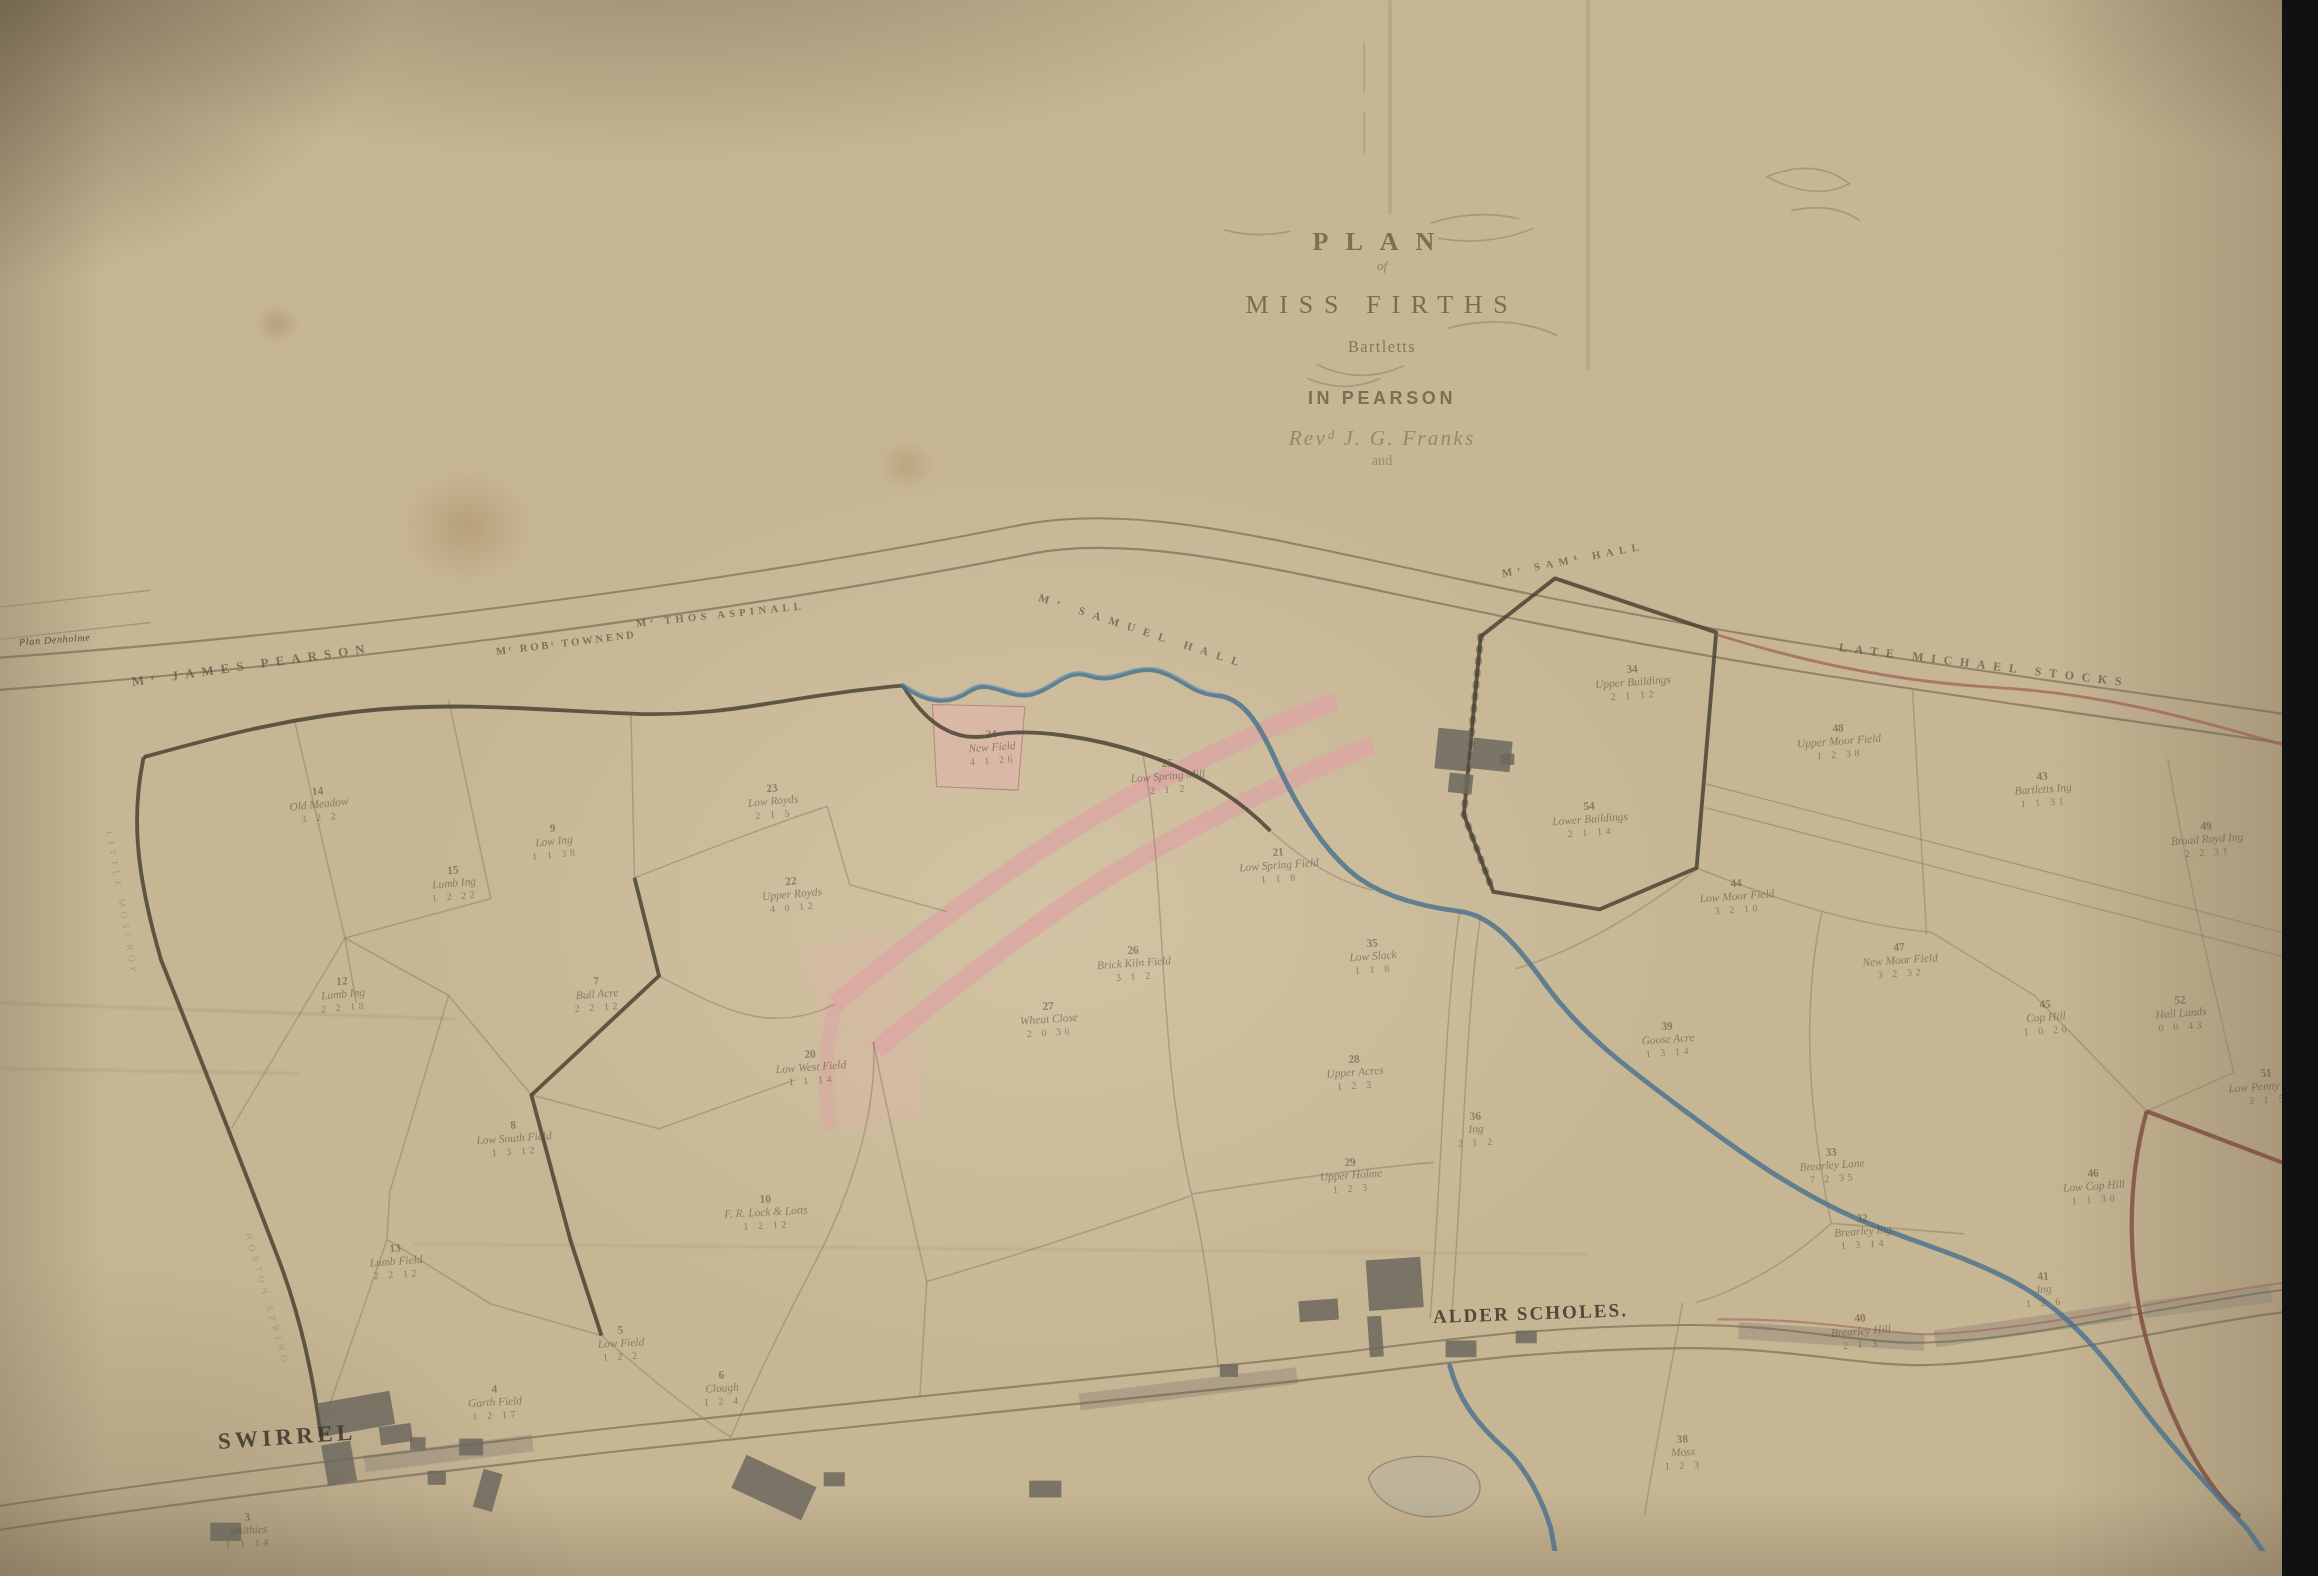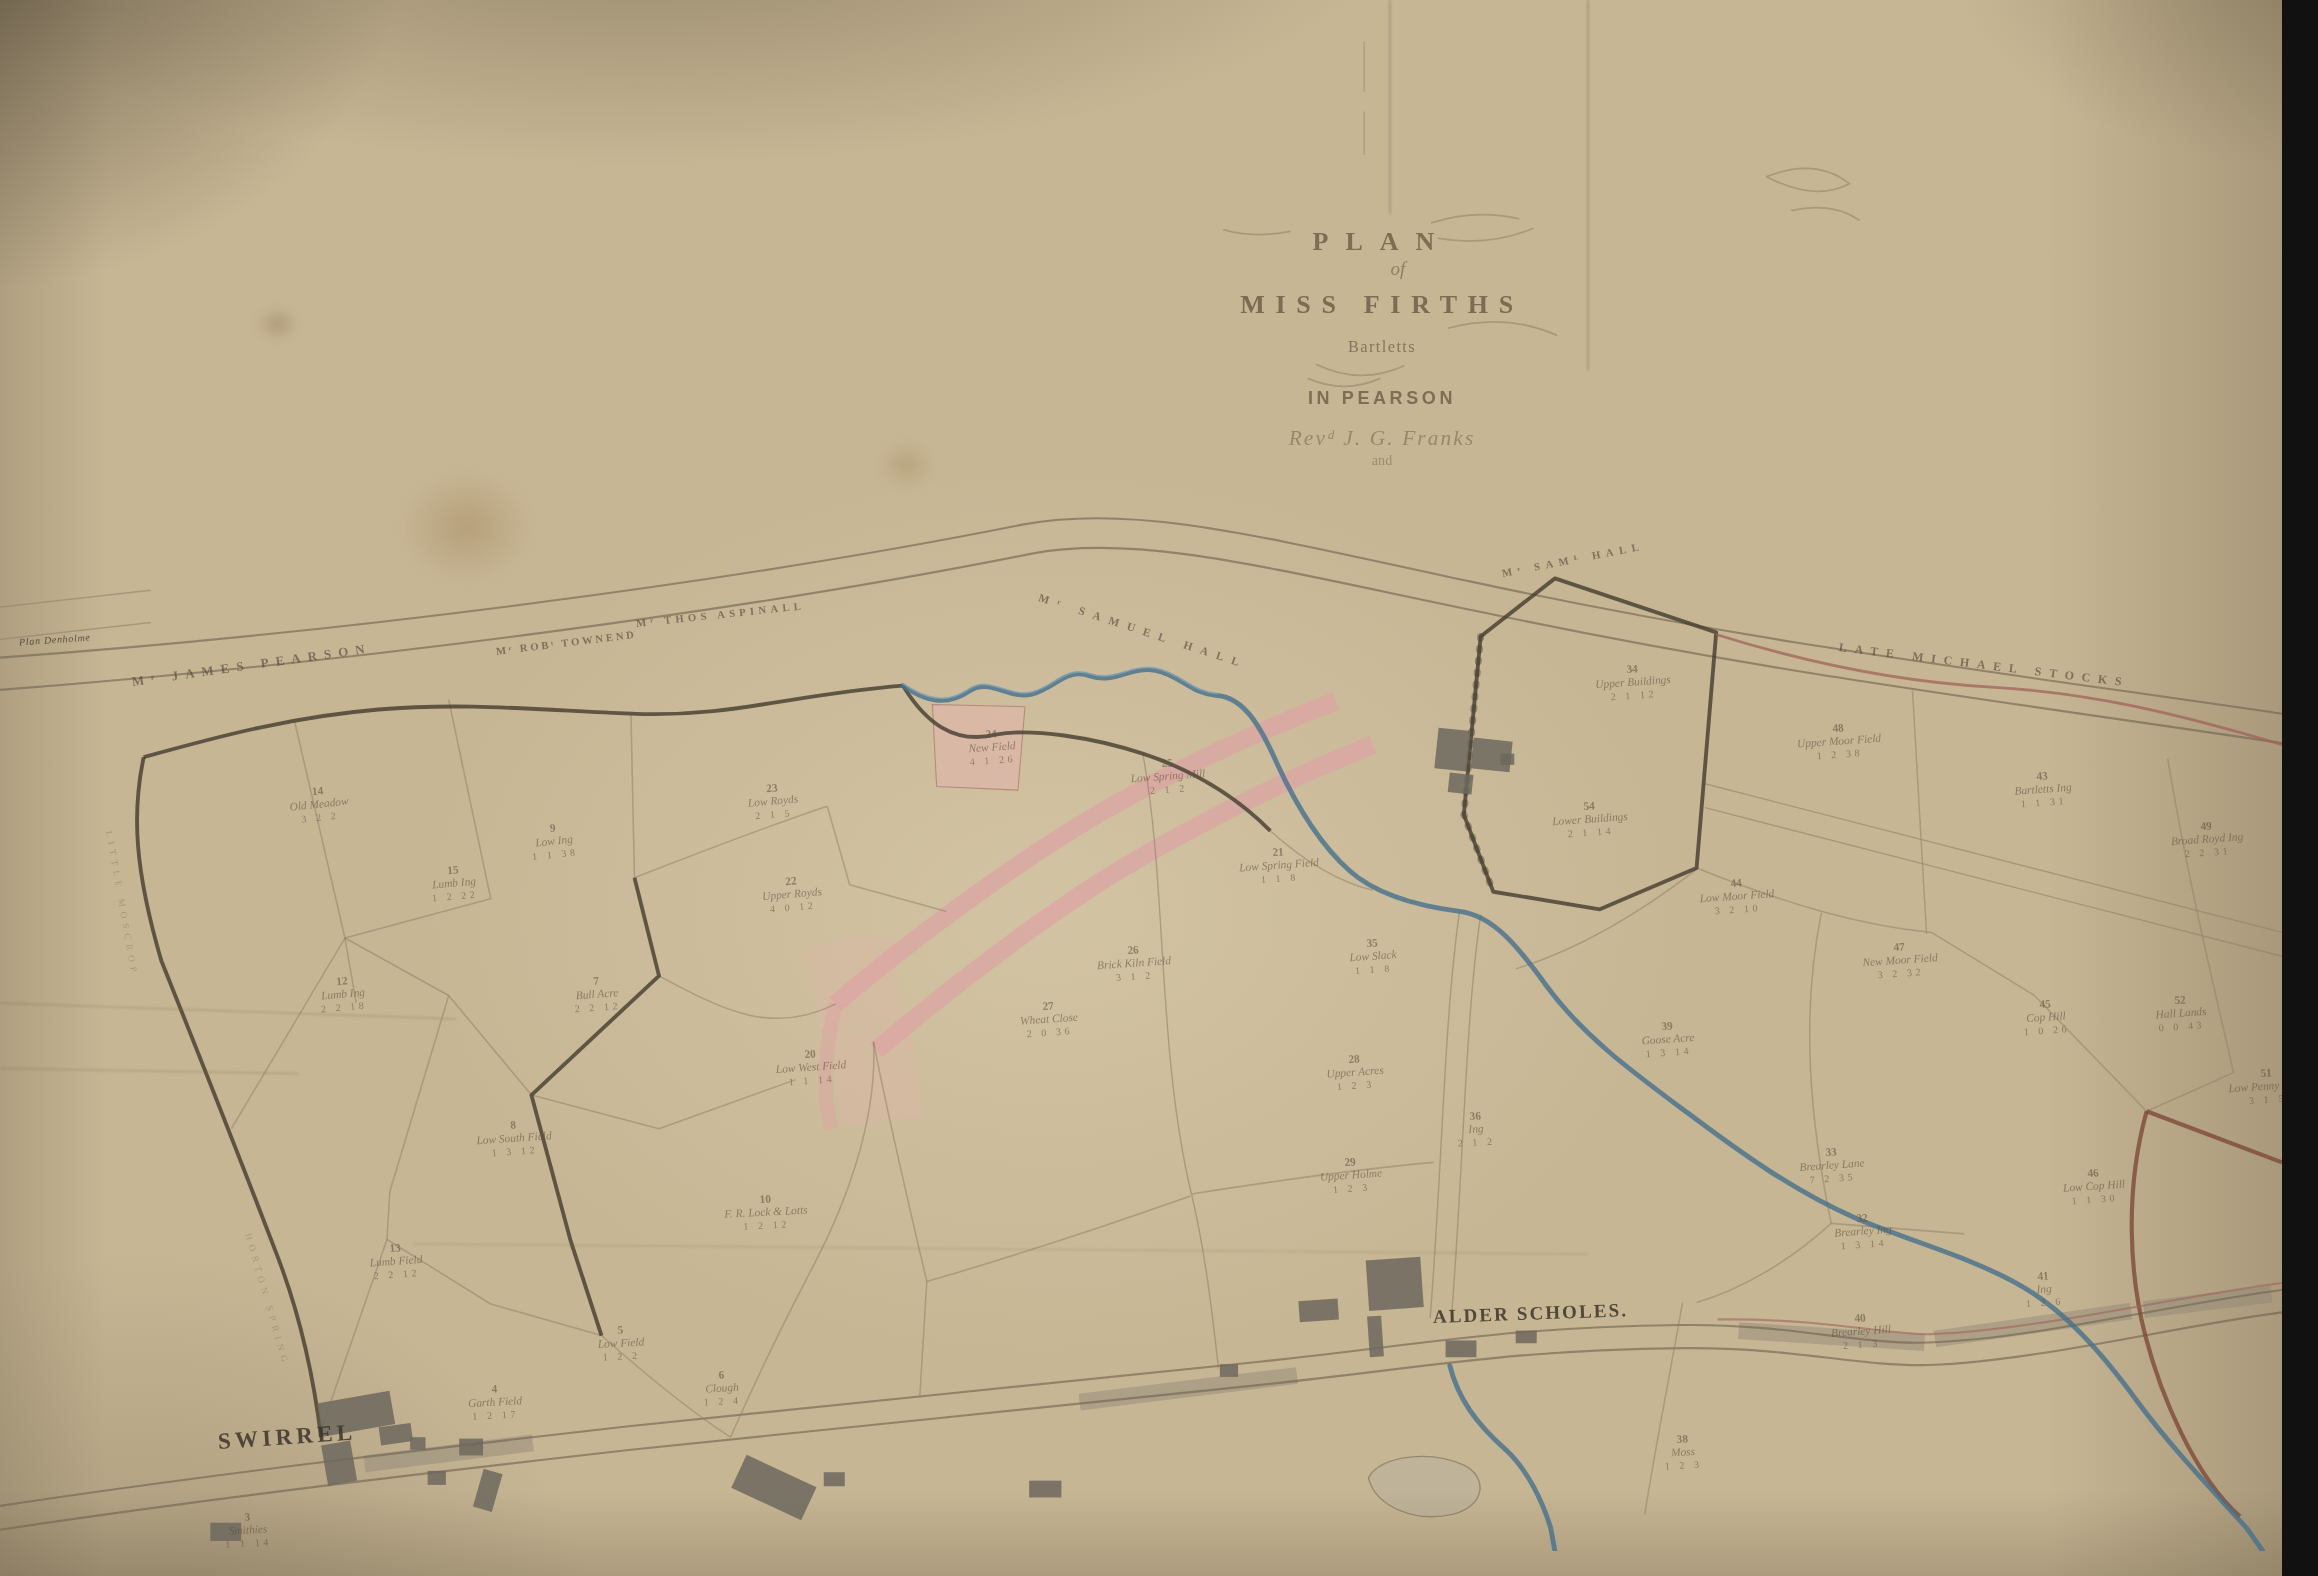--- a/index.html
+++ b/index.html
@@ -40,22 +40,22 @@
 
   
   .stain{position:absolute;border-radius:50%;filter:blur(4.3px);}
   .crease-v{position:absolute;width:2.1px;filter:blur(1.1px);background:rgba(90,75,55,.26);}
   .crease-h{position:absolute;height:2.1px;filter:blur(1.1px);background:rgba(120,95,60,.22);}
 
   
   .title-block{position:absolute;left:1382px;top:214px;width:0;color:#6a5a45;text-align:center;}
   .title-block > div{position:absolute;transform:translateX(-50%);white-space:nowrap;}
   .t-plan    {top:13px; font-size:26px;letter-spacing:17px;opacity:.78;font-weight:600;}
-  .t-of      {top:44px; font-size:19px;font-style:italic;opacity:.6;margin-left:16px;}
-  .t-owner   {top:76px;font-size:26px;letter-spacing:10.7px;opacity:.8;font-weight:700;}
+  .t-of      {top:44px; font-size:13px;font-style:italic;opacity:.6;}
+  .t-owner   {top:76px;font-size:26px;letter-spacing:10.7px;opacity:.8;font-weight:400;}
   .t-prop    {top:123px;font-size:16.4px;opacity:.7;letter-spacing:1.4px;}
   .t-loc     {top:174px;font-size:18px;font-weight:700;letter-spacing:3.6px;opacity:.78;transform:translateX(-50%) rotate(-3deg);font-family:"Liberation Sans","DejaVu Sans",sans-serif;}
   .t-script  {top:212px;font-size:21.4px;font-style:italic;opacity:.5;letter-spacing:2.1px;}
   .t-script2 {top:238px;font-size:14.2px;opacity:.45;}
 
   .plot{position:absolute;display:flex;flex-direction:column;align-items:center;
         color:#5d4f3e;opacity:.58;line-height:1.18;white-space:nowrap;}
   .plot .pn   {font-size:11.4px;font-weight:700;}
   .plot .pname{font-size:11.4px;font-style:italic;}
   .plot .pacr {font-size:10px;letter-spacing:3.6px;}

